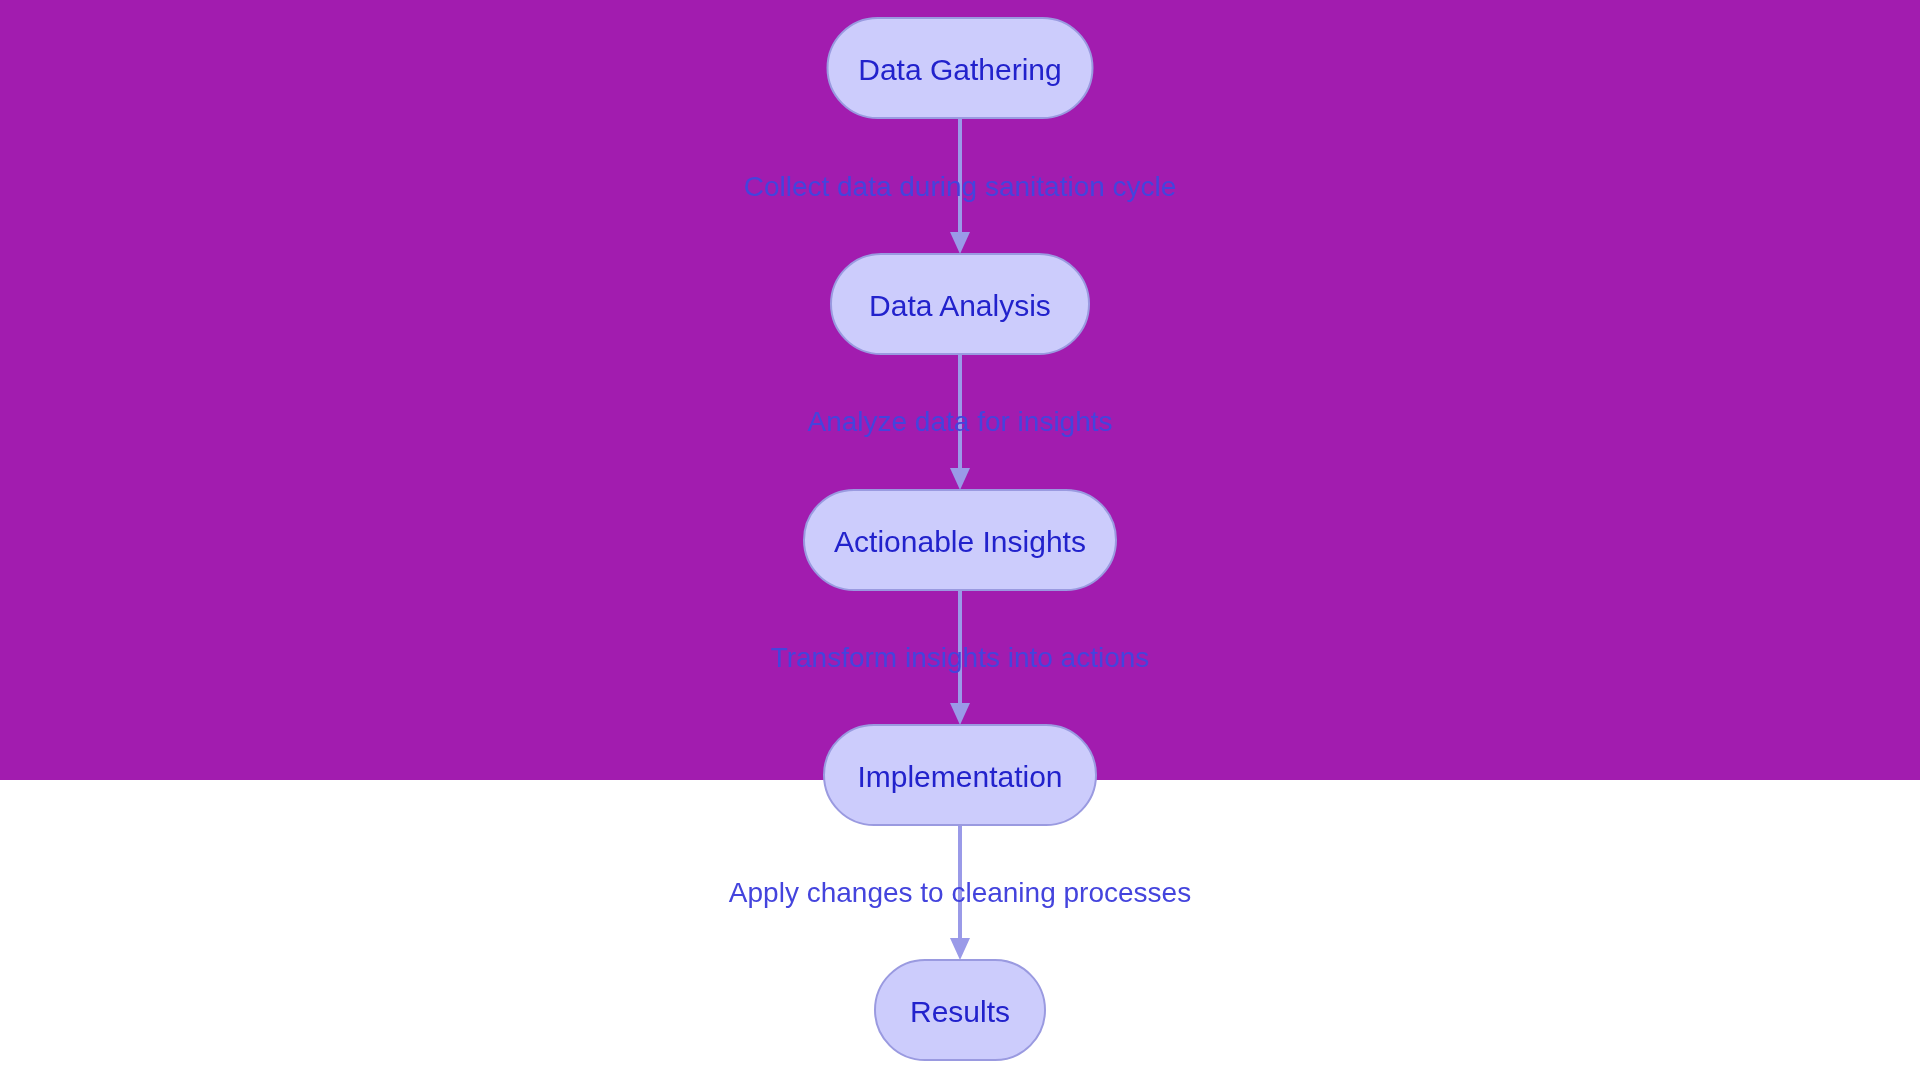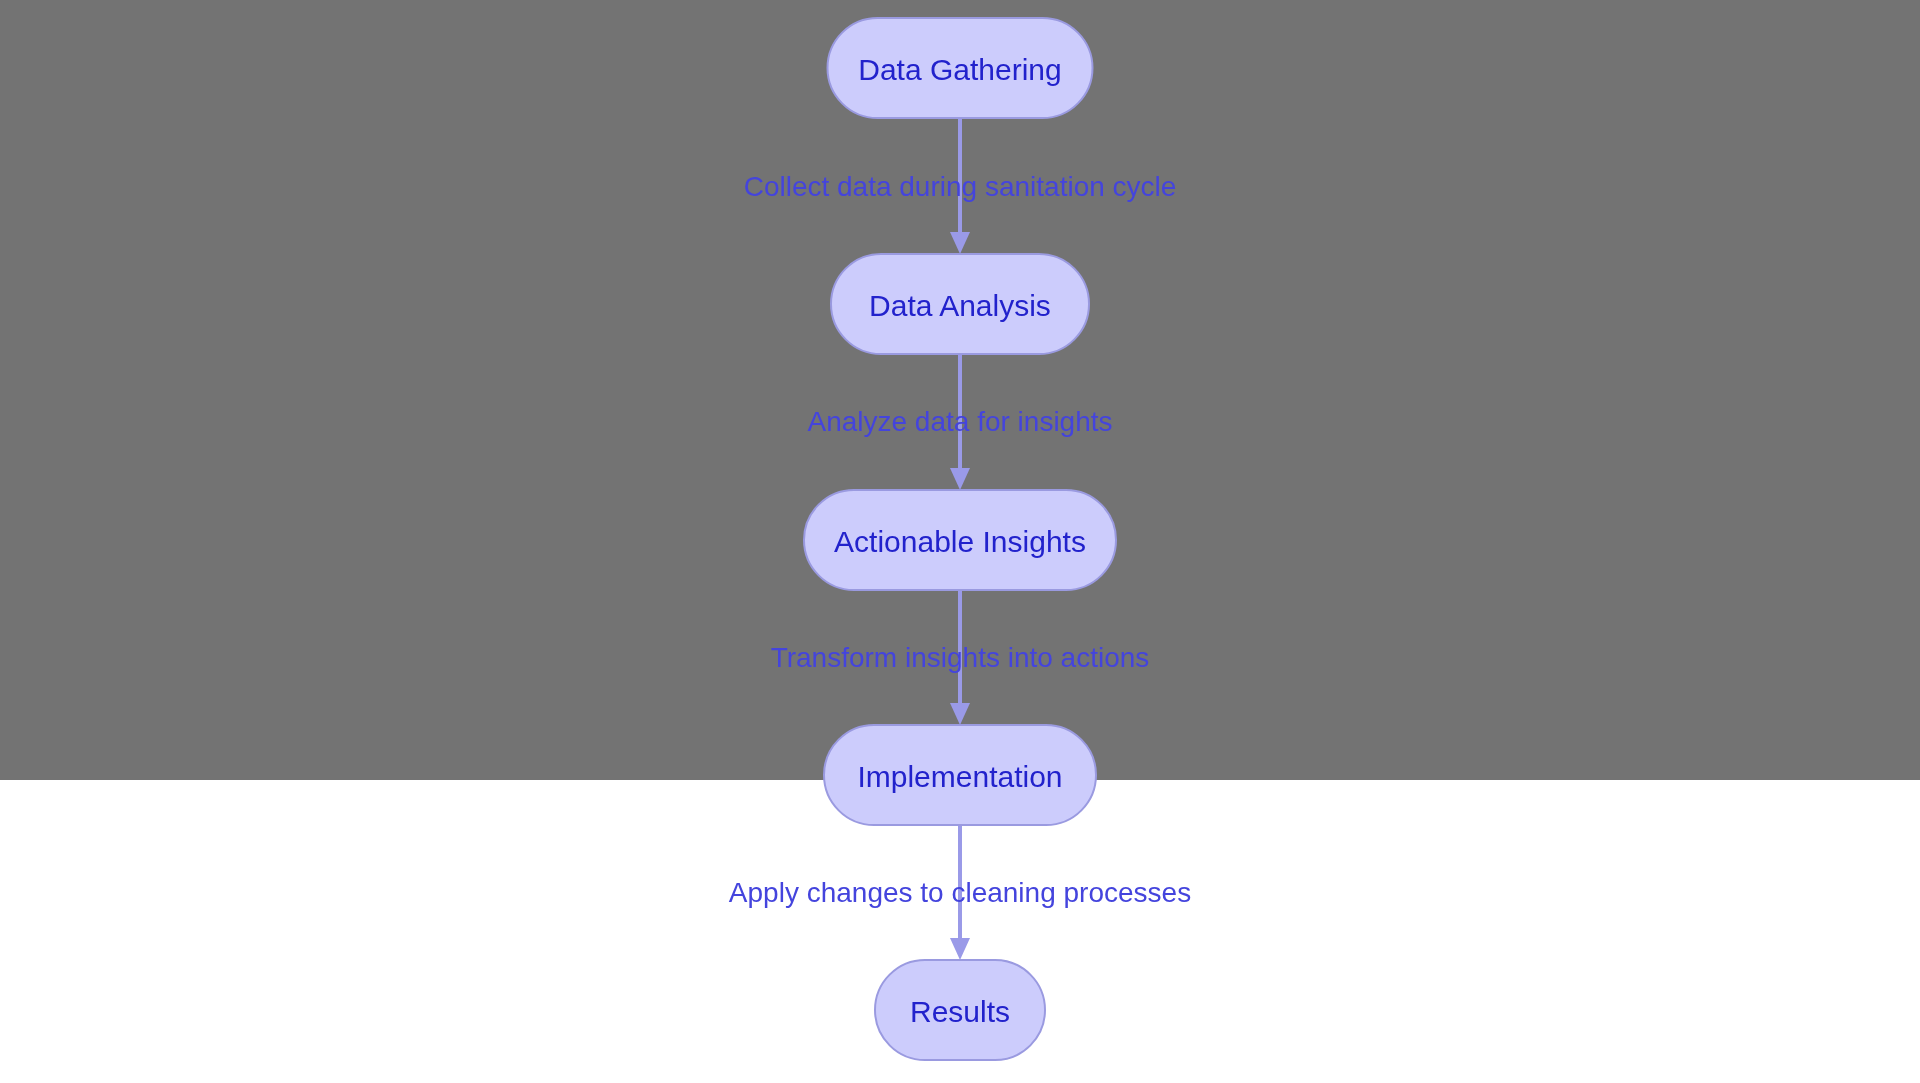--- a/index.html
+++ b/index.html
@@ -11,21 +11,21 @@
   body {
     width: 1920px;
     height: 1083px;
     font-family: "Liberation Sans", sans-serif;
     overflow: hidden;
   }
   #canvas {
     position: relative;
     width: 1920px;
     height: 780px;
-    background: #737373;
+    background: #a21caf;
   }
   #flow-svg {
     position: absolute;
     top: 0;
     left: 0;
     width: 1920px;
     height: 1083px;
   }
   .node-label {
     fill: #2222cc;

